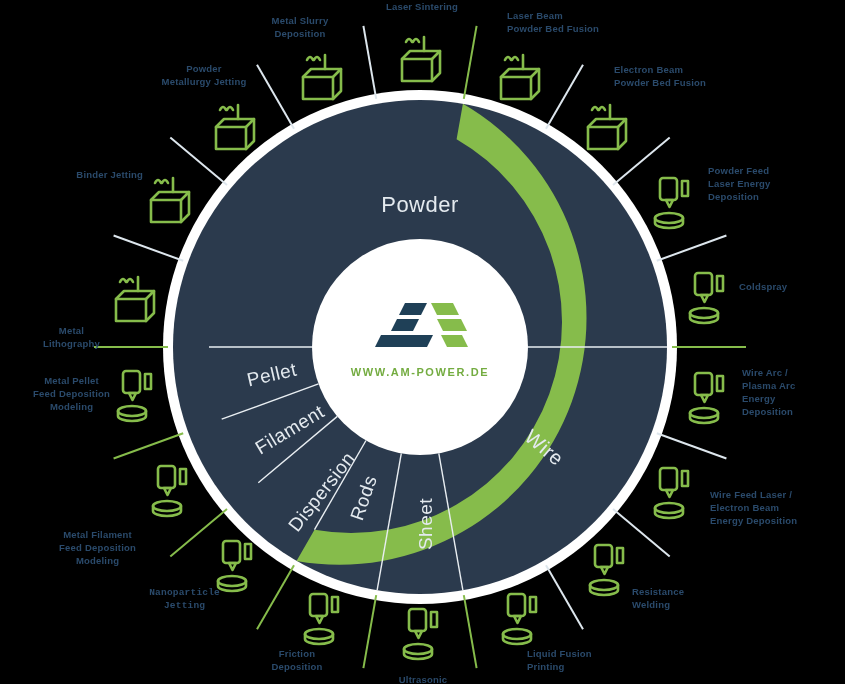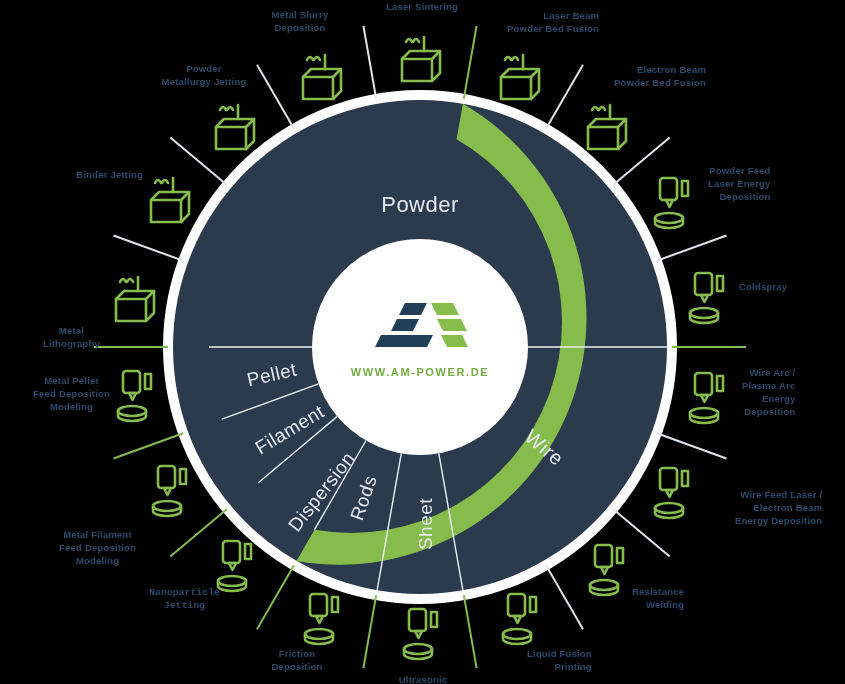--- a/index.html
+++ b/index.html
@@ -7,21 +7,21 @@
     --tick:#D9E2EA; --segtext:#E4EAEF; --logo-navy:#1F4057;
   }
   html,body{margin:0;padding:0;background:#000;}
   .stage{position:relative;width:845px;height:684px;background:#000;overflow:hidden;
          font-family:"Liberation Sans",sans-serif;}
   .stage svg.wheel{position:absolute;left:0;top:0;}
   
   .tl{position:absolute;font-size:9.5px;line-height:13px;font-weight:bold;
       color:var(--lblue);white-space:pre-line;letter-spacing:.2px;}
   .tl.c{transform:translateX(-50%);text-align:center;}
-  .tl.l{text-align:right;}
+  .tl.l{text-align:left;}
   .tl.r{text-align:center;}
   
   .seg{position:absolute;color:var(--segtext);font-weight:normal;letter-spacing:.5px;
        transform:translate(-50%,-50%);white-space:nowrap;}
   .center-logo{position:absolute;left:374px;top:303px;width:94px;text-align:center;}
   .center-url{position:absolute;left:420px;top:366px;transform:translateX(-50%);
       color:#74AC41;font-weight:bold;font-size:11px;letter-spacing:1.6px;white-space:nowrap;}
 </style>
 </head>
 <body>
@@ -127,21 +127,21 @@
   <div class="tl l" style="left:614px;top:63px;">Electron Beam
 Powder Bed Fusion</div>
   <div class="tl l" style="left:708px;top:164px;">Powder Feed
 Laser Energy
 Deposition</div>
   <div class="tl l" style="left:739px;top:280px;">Coldspray</div>
   <div class="tl l" style="left:742px;top:366px;">Wire Arc /
 Plasma Arc
 Energy
 Deposition</div>
-  <div class="tl l" style="left:710px;top:488px;margin-left:25px;">Wire Feed Laser /
+  <div class="tl l" style="left:710px;top:488px;">Wire Feed Laser /
 Electron Beam
 Energy Deposition</div>
   <div class="tl l" style="left:632px;top:585px;">Resistance
 Welding</div>
   <div class="tl l" style="left:527px;top:647px;">Liquid Fusion
 Printing</div>
   <div class="tl c" style="left:423px;top:673px;">Ultrasonic</div>
   <div class="tl c" style="left:297px;top:647px;">Friction
 Deposition</div>
   <div class="tl r" style="right:625px;top:586px;font-family:Liberation Mono, monospace;">Nanoparticle
@@ -150,21 +150,21 @@
 Feed Deposition
 Modeling</div>
   <div class="tl r" style="right:735px;top:374px;">Metal Pellet
 Feed Deposition
 Modeling</div>
   <div class="tl r" style="right:745px;top:280px;margin-top:44px;">Metal
 Lithography</div>
   <div class="tl r" style="right:702px;top:168px;">Binder Jetting</div>
   <div class="tl c" style="left:204px;top:62px;">Powder
 Metallurgy Jetting</div>
-  <div class="tl c" style="left:300px;top:8px;">Metal Slurry
+  <div class="tl c" style="left:300px;top:14px;">Metal Slurry
 Deposition</div>
 
   <div class="center-logo">
     <svg width="94" height="50" viewBox="0 0 94 50">
       <g>
         <polygon points="31,0 53,0 47,12 25,12" fill="#1F4057"></polygon>
         <polygon points="57,0 79,0 85,12 63,12" fill="#86BC4B"></polygon>
         <polygon points="23,16 45,16 39,28 17,28" fill="#1F4057"></polygon>
         <polygon points="63,16 87,16 93,28 69,28" fill="#86BC4B"></polygon>
         <polygon points="7,32 59,32 53,44 1,44" fill="#1F4057"></polygon>

